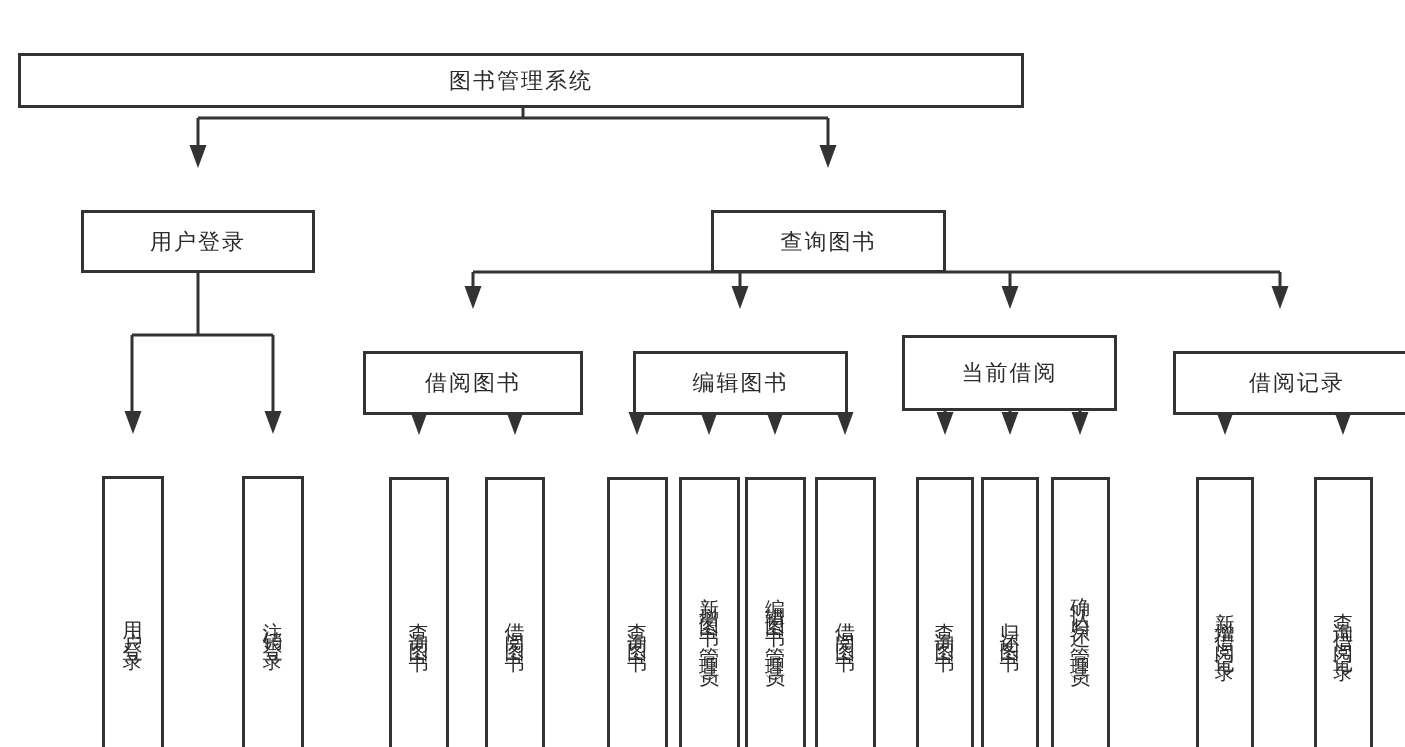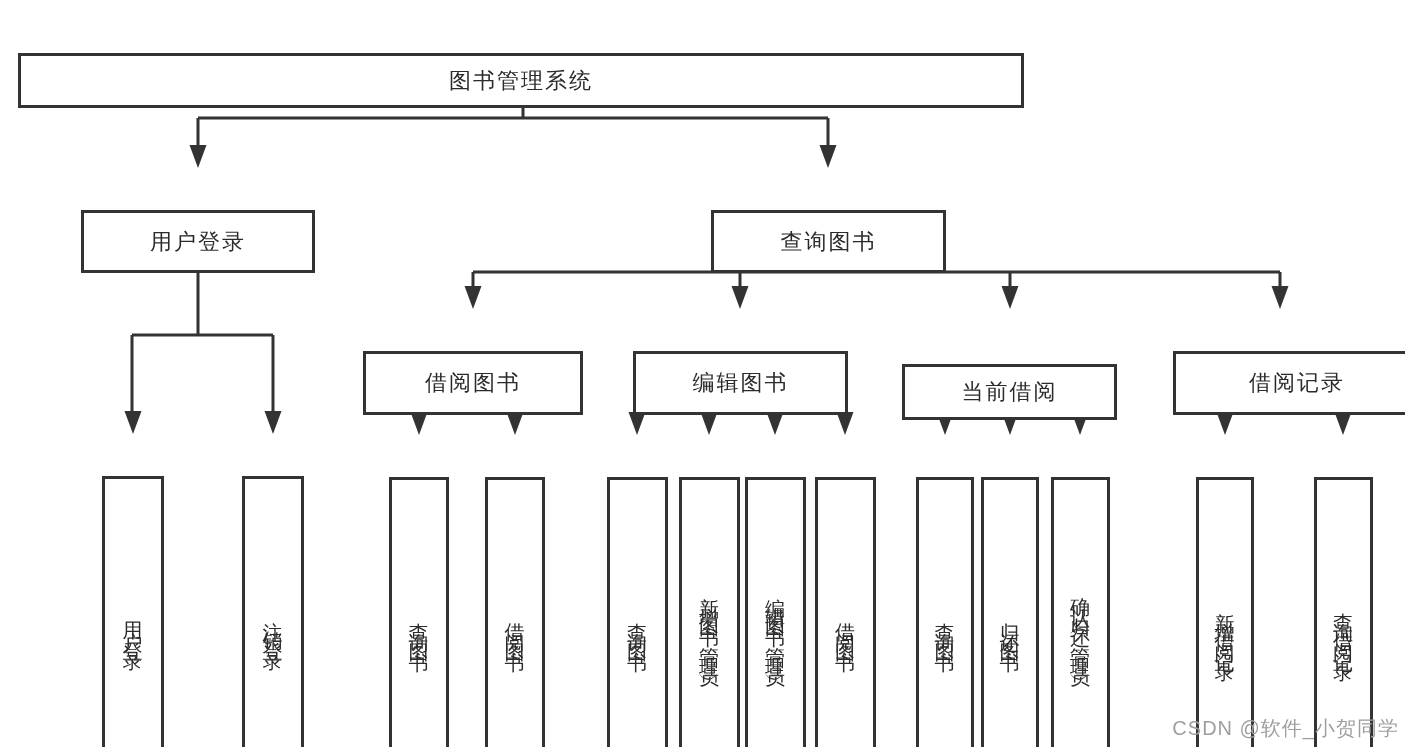--- a/index.html
+++ b/index.html
@@ -127,21 +127,21 @@
   <div class="box h" style="left:711px;top:170px;width:235px;height:63px">
     <span class="label">查询图书</span>
   </div>
 
   <div class="box h" style="left:363px;top:311px;width:220px;height:64px">
     <span class="label">借阅图书</span>
   </div>
   <div class="box h" style="left:633px;top:311px;width:215px;height:64px">
     <span class="label">编辑图书</span>
   </div>
-  <div class="box h" style="left:902px;top:324px;width:215px;height:56px">
+  <div class="box h" style="left:902px;top:295px;width:215px;height:76px">
     <span class="label">当前借阅</span>
   </div>
   <div class="box h" style="left:1173px;top:311px;width:248px;height:64px">
     <span class="label">借阅记录</span>
   </div>
 
   <div class="box v" style="left:102px;top:436px;width:62px;height:300px">
     <span class="label">用户登录</span>
   </div>
   <div class="box v" style="left:242px;top:436px;width:62px;height:300px">
@@ -178,15 +178,14 @@
     <span class="label">确认归还（管理员）</span>
   </div>
 
   <div class="box v" style="left:1196px;top:437px;width:58px;height:299px">
     <span class="label">新增借阅记录</span>
   </div>
   <div class="box v" style="left:1314px;top:437px;width:59px;height:299px">
     <span class="label">查询借阅记录</span>
   </div>
 
-  <div class="watermark">CSDN @软件_小贺同学</div>
 
 </div>
 
 </body></html>

